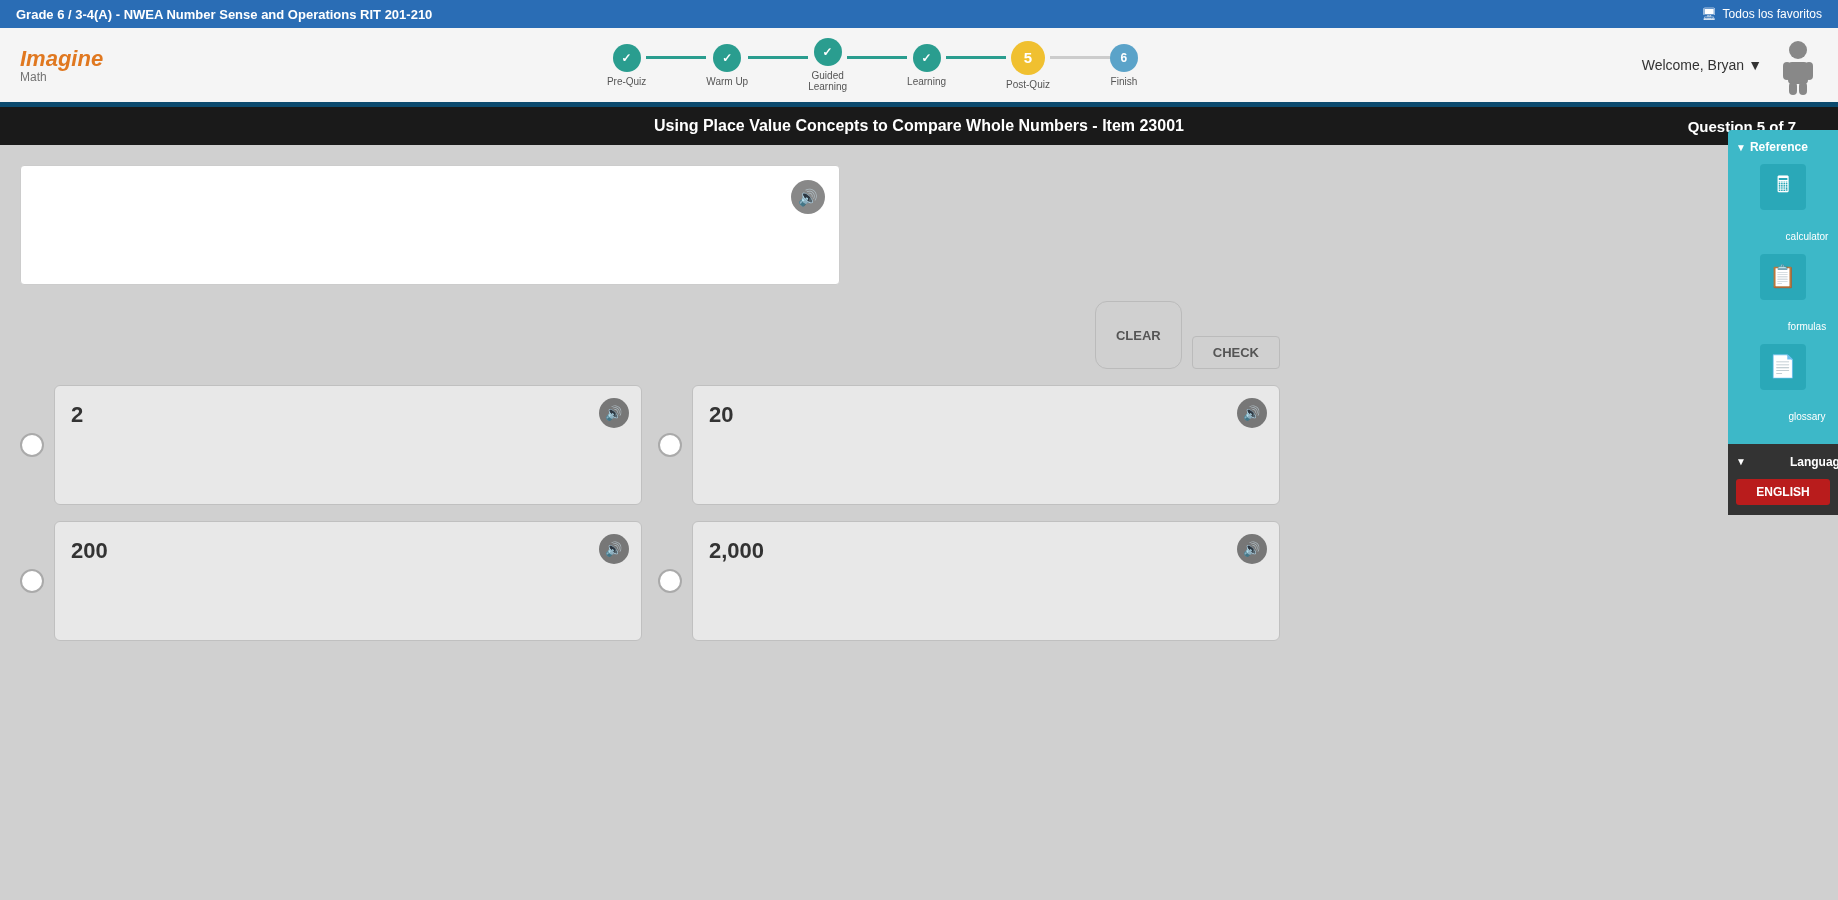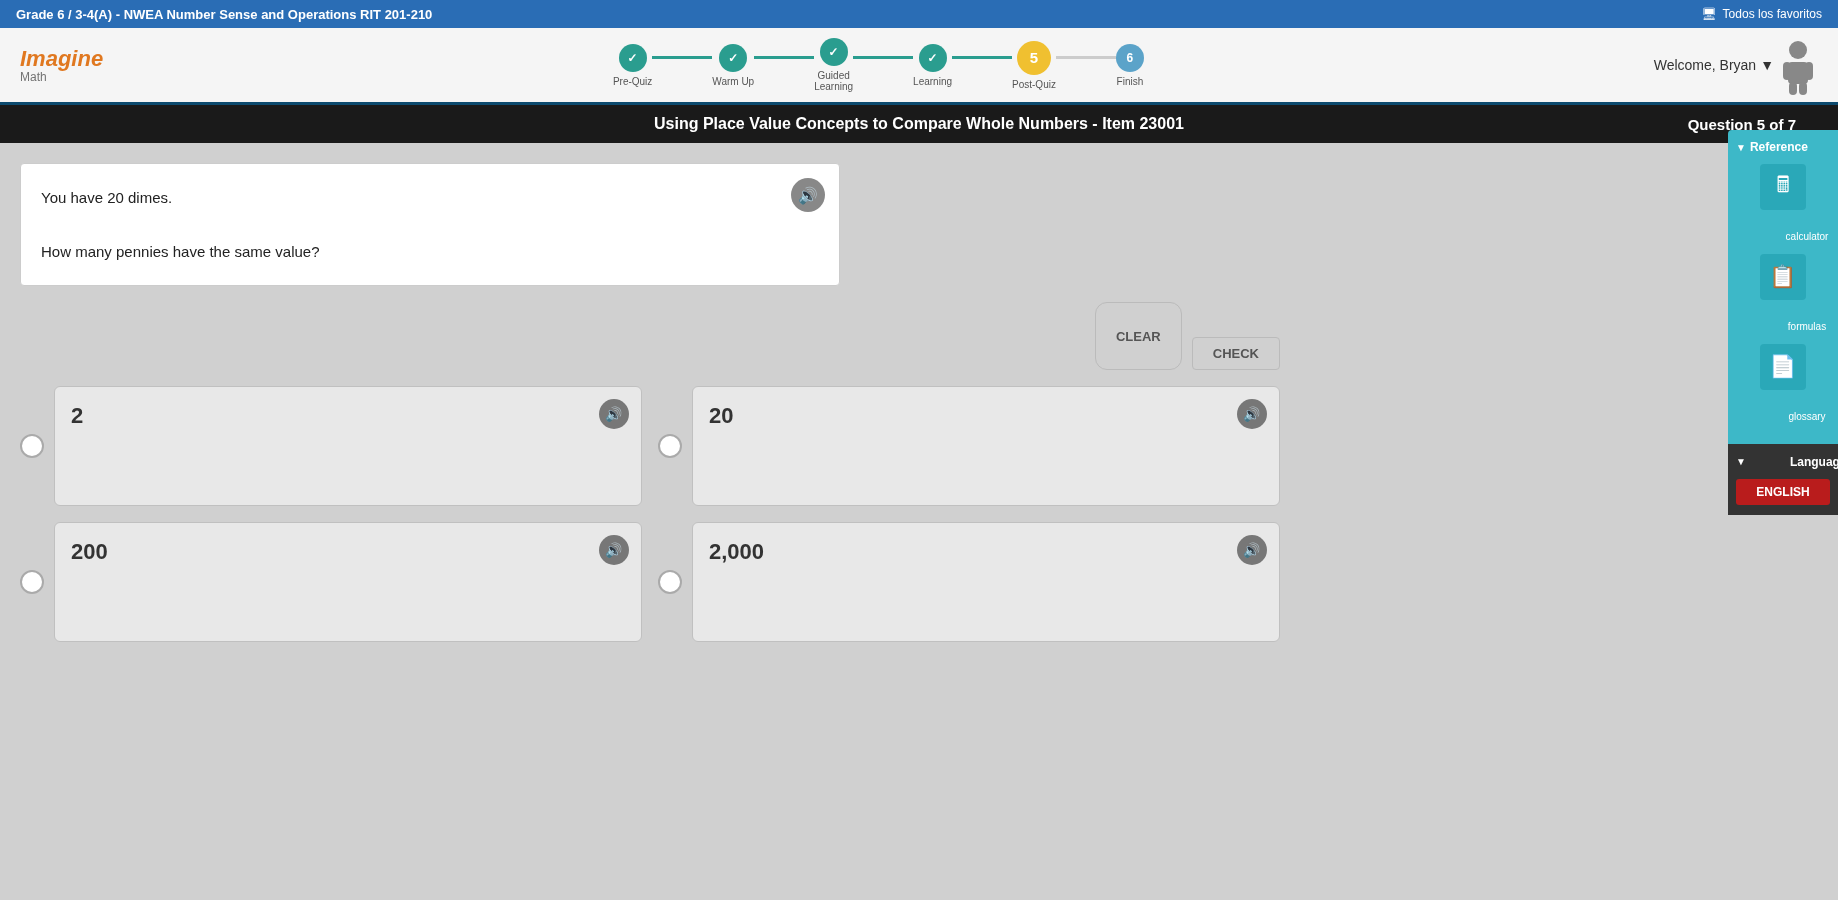--- a/index.html
+++ b/index.html
@@ -33,21 +33,21 @@
       gap: 6px;
     }
 
     
     .header {
       background: #f5f5f5;
       padding: 10px 20px;
       display: flex;
       align-items: center;
       justify-content: space-between;
-      border-bottom: 3px solid #0c4a6e;
+      border-bottom: 5px solid #0c4a6e;
     }
     .logo-area {
       display: flex;
       flex-direction: column;
     }
     .logo-imagine {
       color: #e07820;
       font-size: 22px;
       font-style: italic;
       font-weight: bold;
@@ -110,21 +110,21 @@
       background: #2a9d8f;
       margin-bottom: 16px;
     }
     .step-connector.upcoming {
       background: #ccc;
     }
 
     .welcome-area {
       display: flex;
       align-items: center;
-      gap: 4px;
+      gap: 16px;
     }
     .welcome-text {
       font-size: 14px;
       color: #333;
       display: flex;
       align-items: center;
       gap: 4px;
     }
     .avatar {
       width: 40px;
@@ -429,23 +429,21 @@
   <span style="flex:1; display:flex; justify-content:flex-end;">
     <span class="question-counter">Question 5 of 7</span>
   </span>
 </div>
 
 <div class="main-content">
   <div class="question-area">
 
     <div class="question-box">
       <div class="question-text">
-        <p>You have 20 dimes.</p>
         <br>
-        <p>How many pennies have the same value?</p>
       </div>
       <button class="audio-btn">
         <span>🔊</span>
       </button>
     </div>
 
     <div class="action-buttons">
       <button class="btn-clear">CLEAR</button>
       <button class="btn-check">CHECK</button>
     </div>

